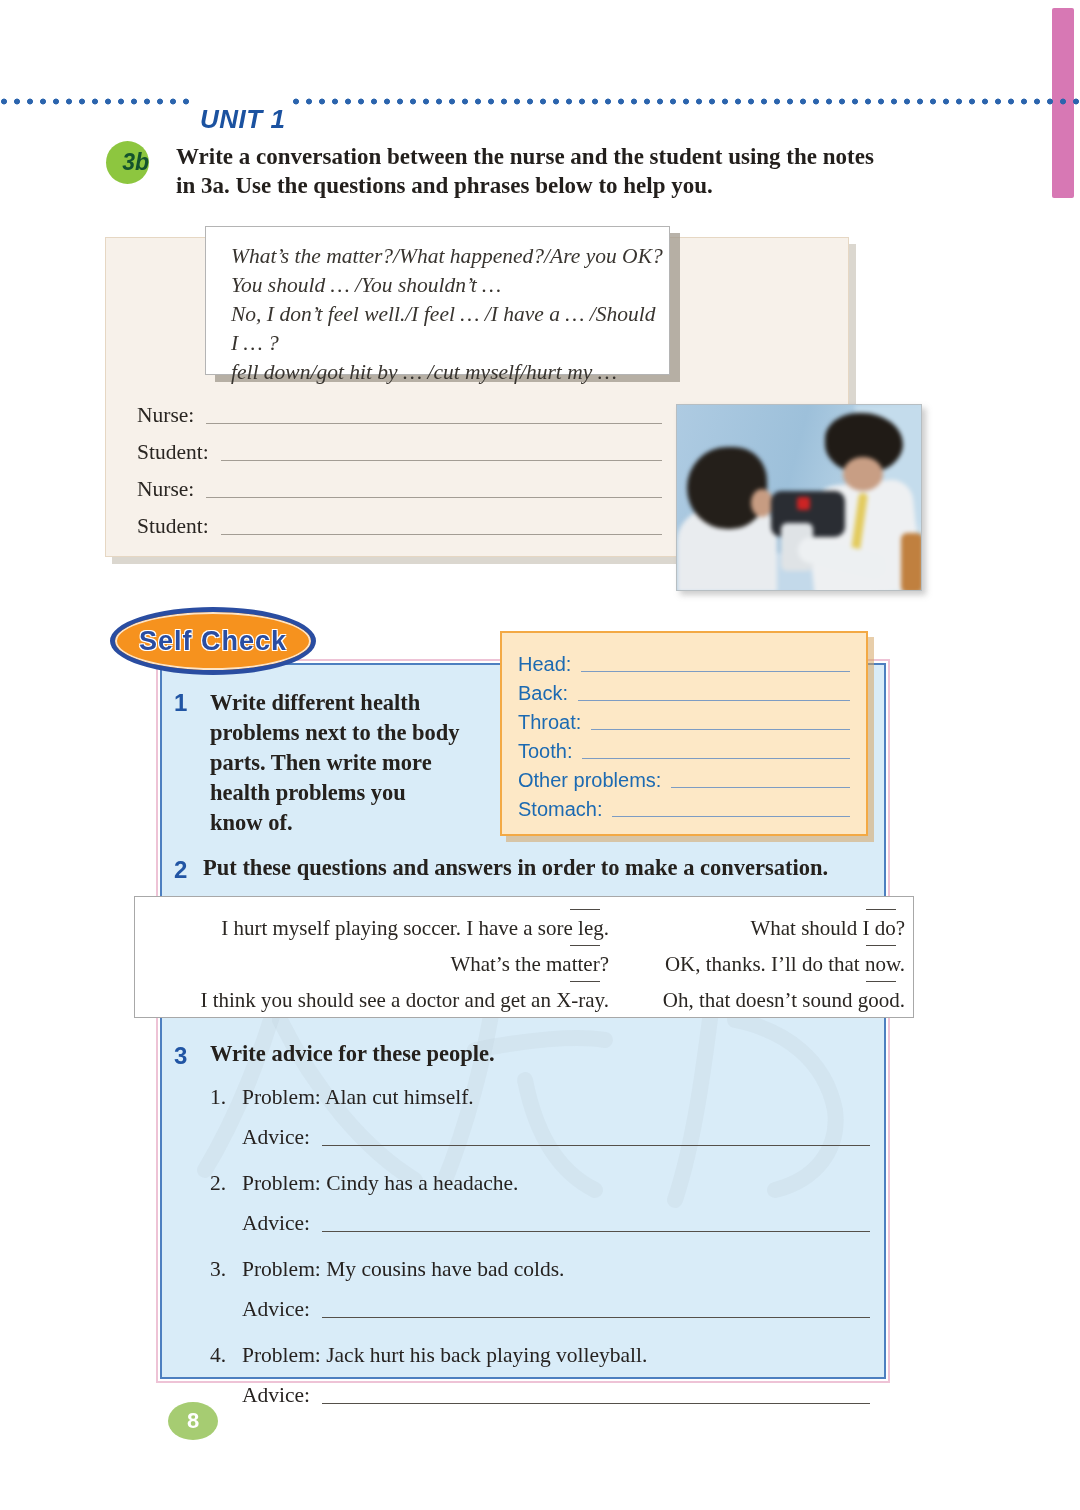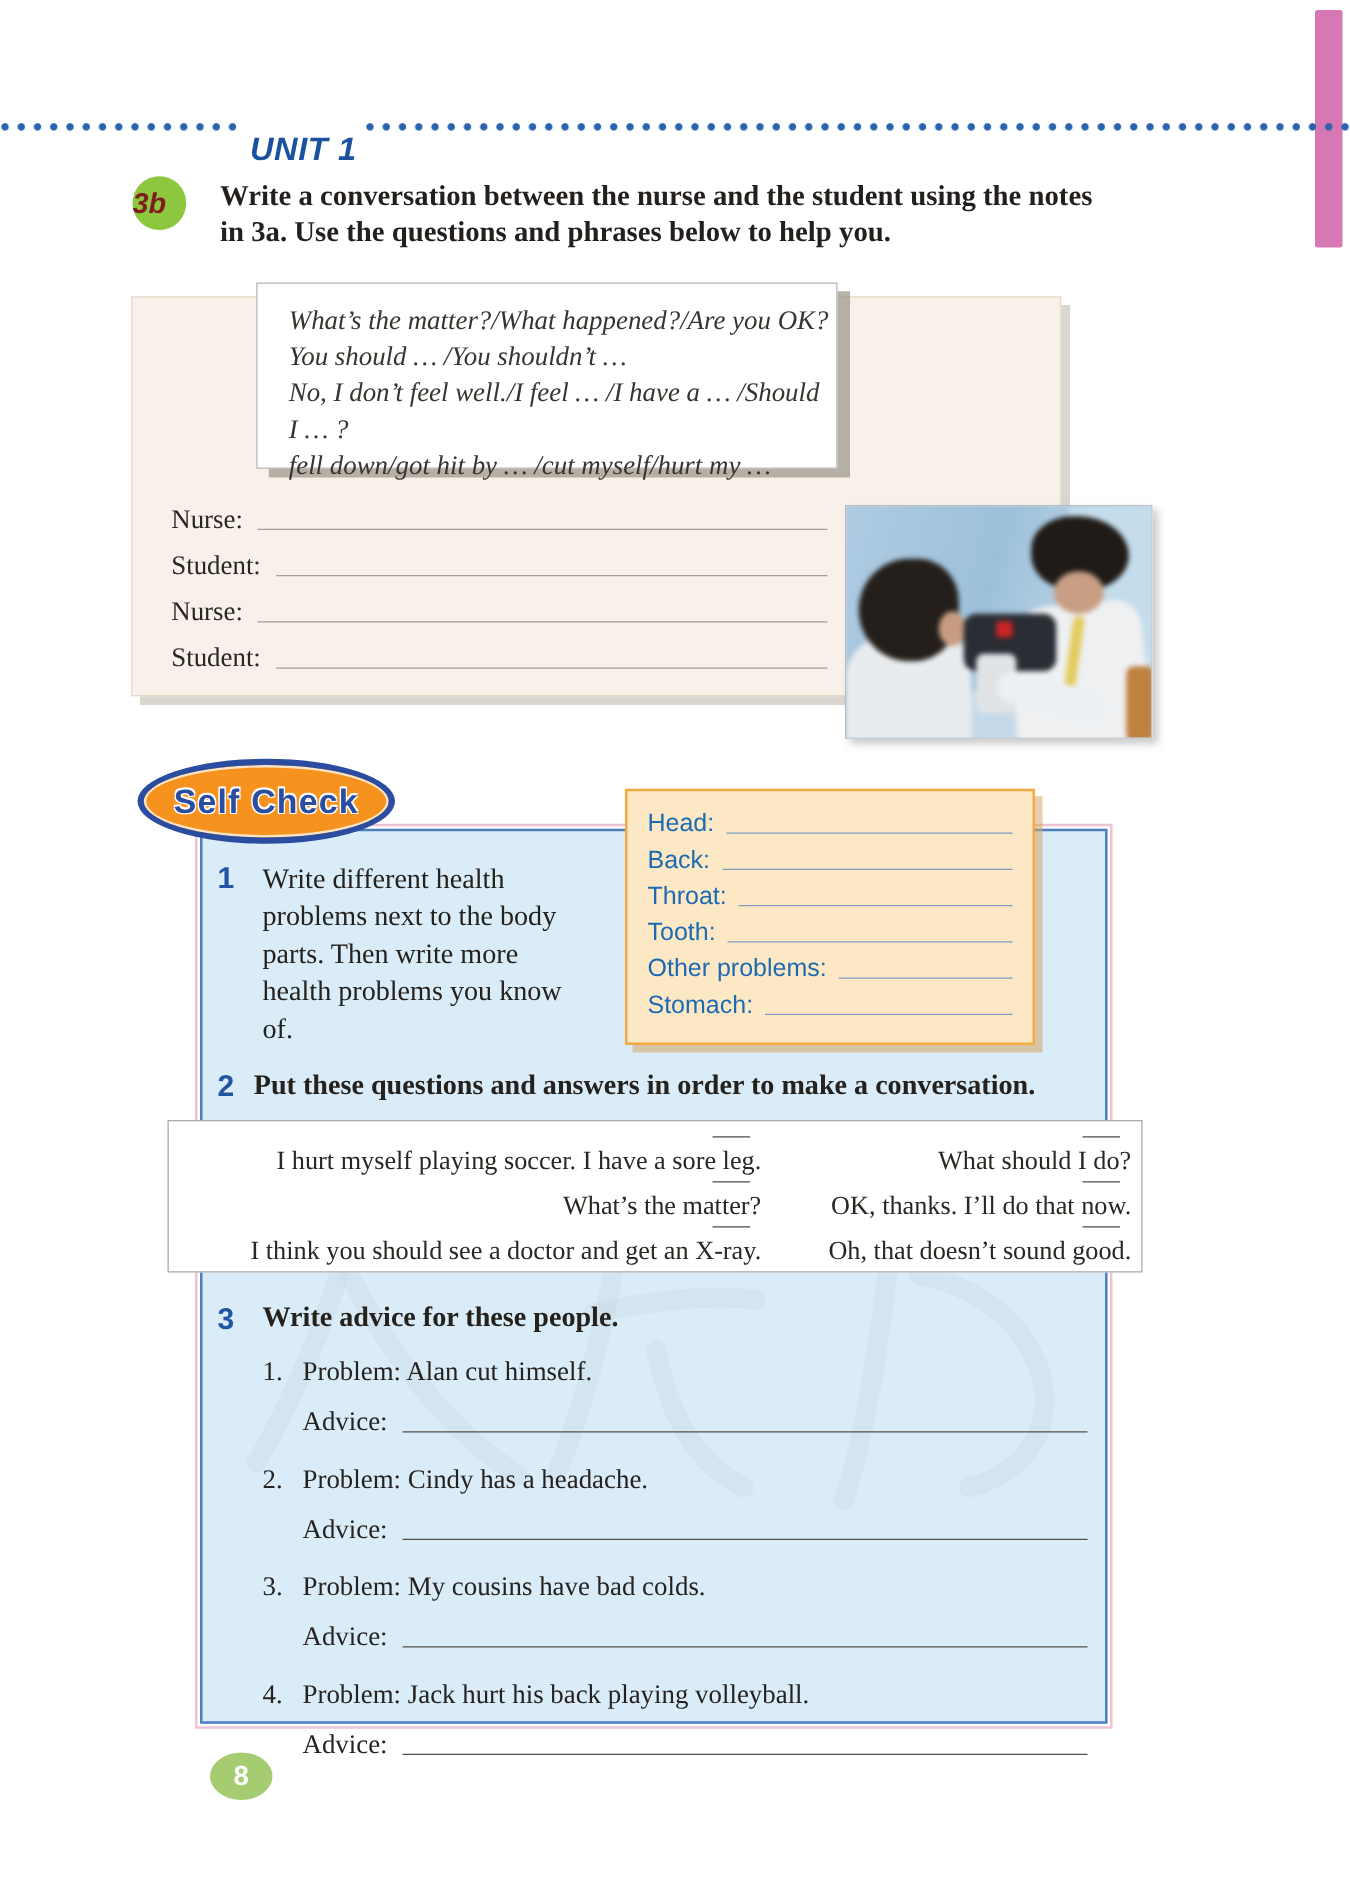--- a/index.html
+++ b/index.html
@@ -13,23 +13,23 @@
         background-image:radial-gradient(circle at 4px 4.5px,#2b64ad 2.6px,transparent 3.3px);
         background-size:13px 9px;background-repeat:repeat-x;z-index:3;}
   .dots-left{left:0;width:190px;}
   .dots-right{left:292px;width:788px;}
   .unit-label{position:absolute;left:200px;top:104px;z-index:4;
               font-family:"Liberation Sans",sans-serif;font-weight:bold;font-style:italic;
               font-size:26px;color:#1b52a0;letter-spacing:.5px;}
 
   
   .badge-3b{position:absolute;left:106px;top:141px;width:43px;height:43px;border-radius:50%;
-            background:#8dc63f;display:flex;align-items:center;justify-content:flex-start;
+            background:#8dc63f;display:flex;align-items:center;justify-content:flex-end;
             font-family:"Liberation Sans",sans-serif;font-weight:bold;font-style:italic;
-            font-size:23px;color:#7f1d1d;z-index:2;}
+            font-size:23px;color:#14532d;z-index:2;}
   .instr-3b{position:absolute;left:176px;top:142px;font-weight:bold;font-size:23px;
             line-height:29px;color:#231f1c;white-space:nowrap;}
 
   .cream-panel{position:absolute;left:105px;top:237px;width:742px;height:318px;
                background:#f7f1ea;border:1px solid #e6d7c3;
                box-shadow:7px 7px 0 rgba(190,182,168,.55);}
   .phrase-box{position:absolute;left:205px;top:226px;width:465px;height:149px;
               background:#ffffff;border:1.5px solid #b4b4b4;
               box-shadow:10px 7px 0 rgba(160,152,140,.75);z-index:2;
               padding:15px 6px 0 25px;box-sizing:border-box;}
@@ -70,32 +70,32 @@
              color:#2a4da1;letter-spacing:1px;
              text-shadow:1px 1px 0 #fff,-1px 1px 0 #fff,1px -1px 0 #fff,-1px -1px 0 #fff;}
 
   .blue-panel{position:absolute;left:160px;top:663px;width:726px;height:716px;
               background:#d9ecf8;border:2.5px solid #4d7fc0;
               outline:2px solid #eec3d6;outline-offset:2px;box-sizing:border-box;}
 
   
   .watermark{position:absolute;left:195px;top:930px;z-index:1;opacity:.55;}
 
-  .body-box{position:absolute;left:500px;top:631px;width:328px;height:205px;z-index:4;
+  .body-box{position:absolute;left:500px;top:631px;width:368px;height:205px;z-index:4;
             background:#fde8c6;border:2px solid #f3a944;
             box-shadow:6px 6px 0 rgba(214,166,100,.55);box-sizing:border-box;
-            padding:10px 16px 8px 16px;display:flex;flex-direction:column;justify-content:flex-start;}
+            padding:10px 16px 8px 16px;display:flex;flex-direction:column;justify-content:center;}
   .bb-row{display:flex;height:29px;align-items:flex-end;}
   .bb-row .lbl{font-family:"Liberation Sans",sans-serif;font-size:20px;color:#1c6ab2;padding-bottom:1px;}
   .bb-line{flex:1;border-bottom:1.5px solid #7d9cc3;margin:0 0 5px 10px;}
 
   .tasknum{position:absolute;font-family:"Liberation Sans",sans-serif;font-weight:bold;
            font-size:24px;color:#2155a4;z-index:2;}
   .taskhead{position:absolute;font-weight:bold;font-size:22.5px;color:#25211d;z-index:2;white-space:nowrap;}
-  .task1-text{position:absolute;left:210px;top:688px;width:250px;font-weight:normal;font-size:22.5px;
+  .task1-text{position:absolute;left:210px;top:688px;width:250px;font-weight:bold;font-size:22.5px;
               line-height:30px;color:#25211d;z-index:2;white-space:normal;}
 
   .conv-box{position:absolute;left:134px;top:896px;width:780px;height:122px;z-index:4;
             background:#ffffff;border:1px solid #a8a8a8;box-sizing:border-box;}
   .conv-col{position:absolute;top:12px;}
   .conv-col.left{left:14px;width:460px;}
   .conv-col.right{left:484px;width:286px;}
   .conv-row{display:flex;height:36px;align-items:flex-end;font-size:21px;color:#2a2622;white-space:nowrap;flex-direction:column;}
   .blank{display:inline-block;width:30px;border-bottom:1.5px solid #4e4a45;margin:0 9px 6px 0;}
 

